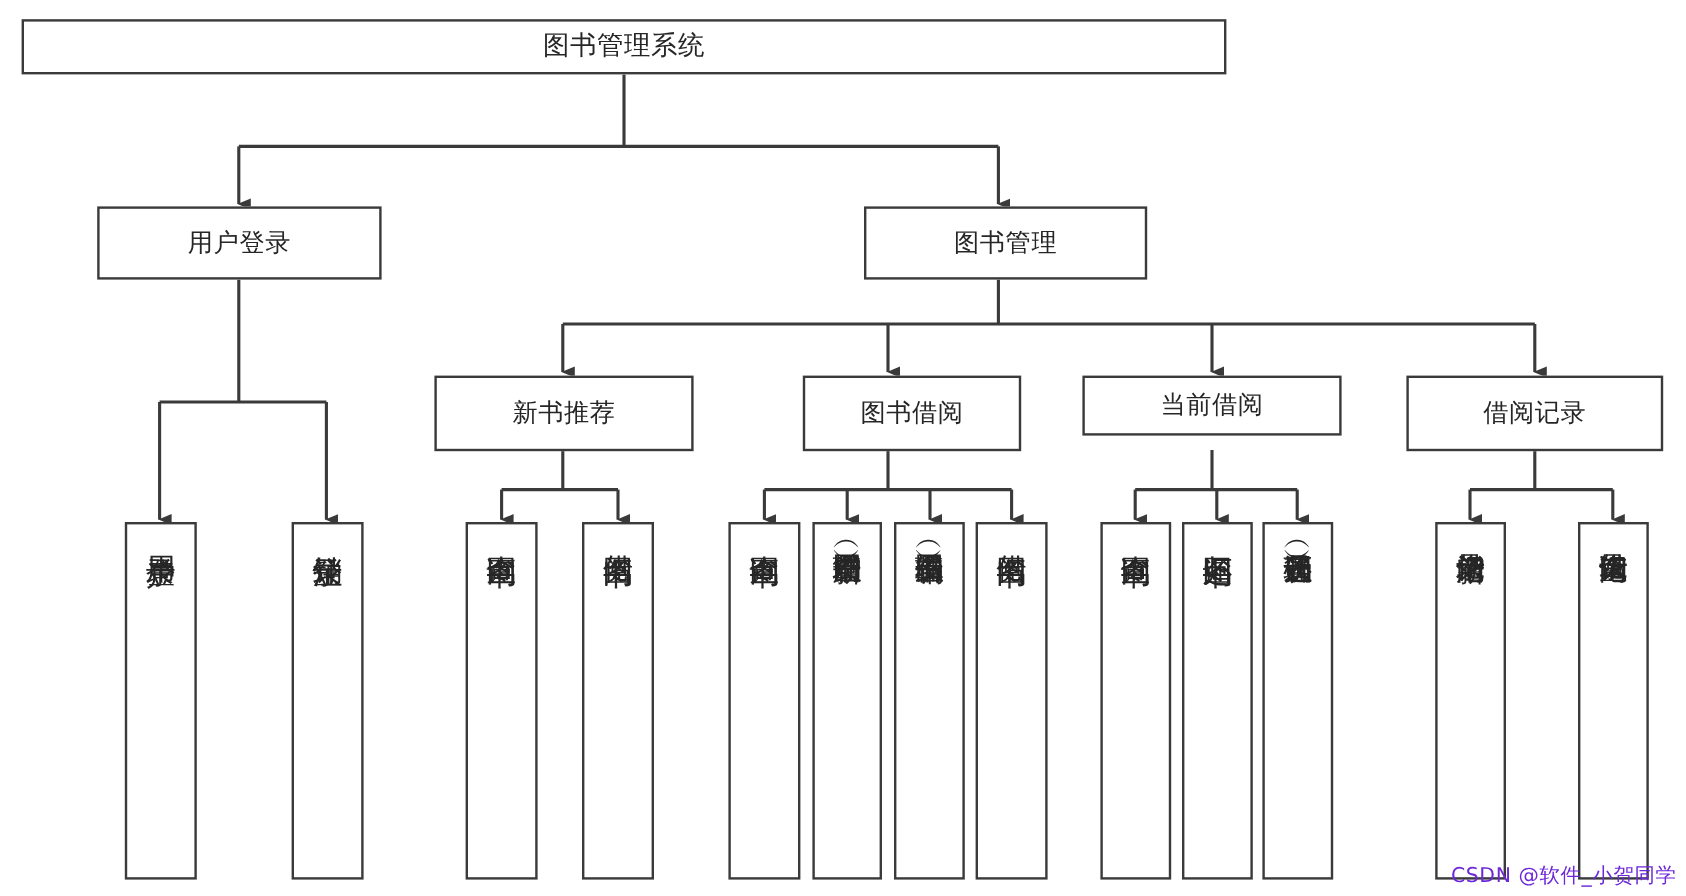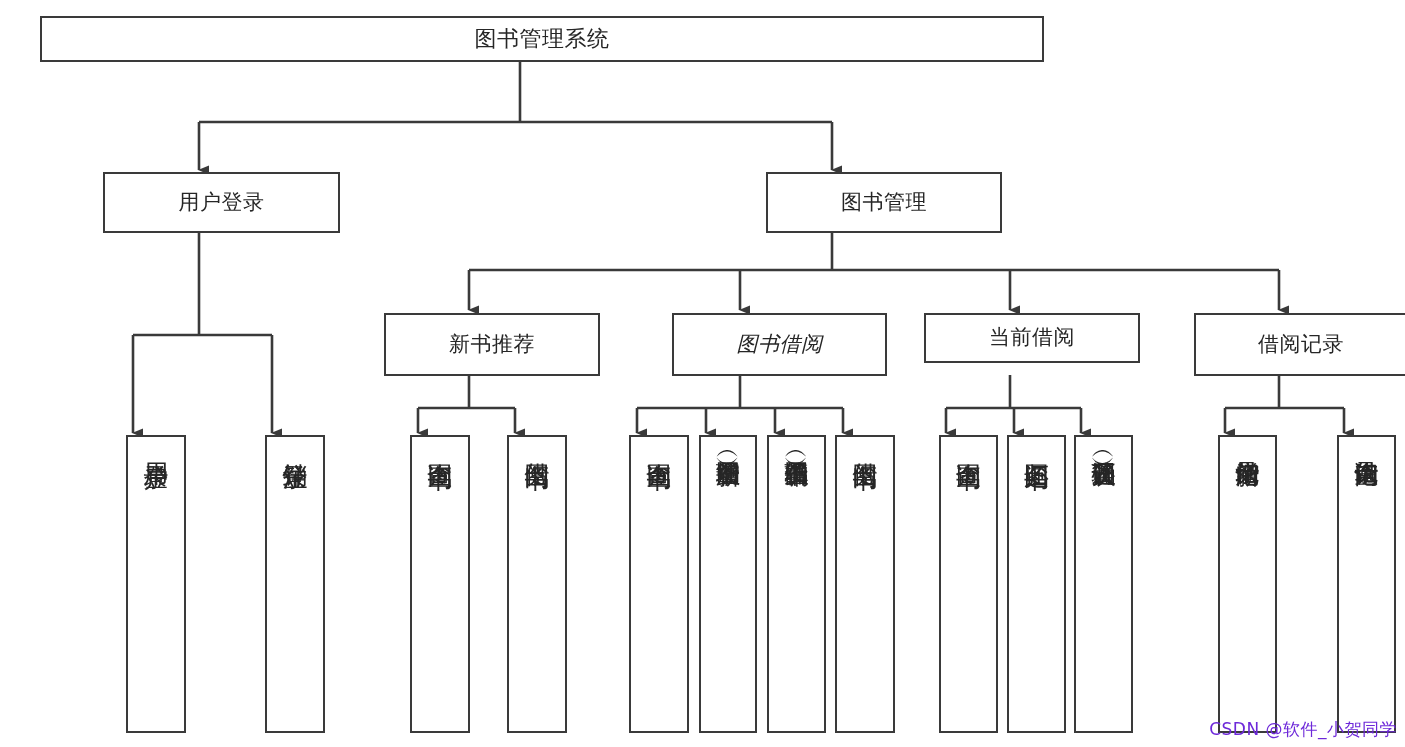--- a/index.html
+++ b/index.html
@@ -28,21 +28,20 @@
   }
   .node {
     position: absolute;
     box-sizing: border-box;
     background: #ffffff;
     border: 2px solid #3a3a3a;
     display: flex;
     align-items: center;
     justify-content: center;
     color: #262626;
-    margin-left: 22px;
   }
   .node-label {
     display: block;
     text-align: center;
     line-height: 1.12;
     letter-spacing: 0.5px;
   }
   .node.horizontal .node-label {
     font-size: 21px;
     white-space: nowrap;
@@ -134,28 +133,28 @@
     </g>
   </svg>
 
   <div class="node root horizontal" style="left:18px; top:16px; width:1004px; height:46px;">
     <span class="node-label">图书管理系统</span>
   </div>
 
   <div class="node horizontal" style="left:81px; top:172px; width:237px; height:61px;">
     <span class="node-label">用户登录</span>
   </div>
-  <div class="node horizontal" style="left:744px; top:172px; width:236px; height:61px;">
+  <div class="node horizontal" style="left:720px; top:172px; width:236px; height:61px;">
     <span class="node-label">图书管理</span>
   </div>
 
   <div class="node horizontal" style="left:362px; top:313px; width:216px; height:63px;">
     <span class="node-label">新书推荐</span>
   </div>
-  <div class="node horizontal" style="left:650px; top:313px; width:215px; height:63px;font-style:italic;">
+  <div class="node horizontal" style="left:669px; top:313px; width:182px; height:63px;">
     <span class="node-label">图书借阅</span>
   </div>
   <div class="node horizontal" style="left:902px; top:313px; width:216px; height:50px;">
     <span class="node-label">当前借阅</span>
   </div>
   <div class="node horizontal" style="left:1172px; top:313px; width:214px; height:63px;">
     <span class="node-label">借阅记录</span>
   </div>
 
   <div class="node vertical" style="left:104px; top:435px; width:60px; height:298px;">

